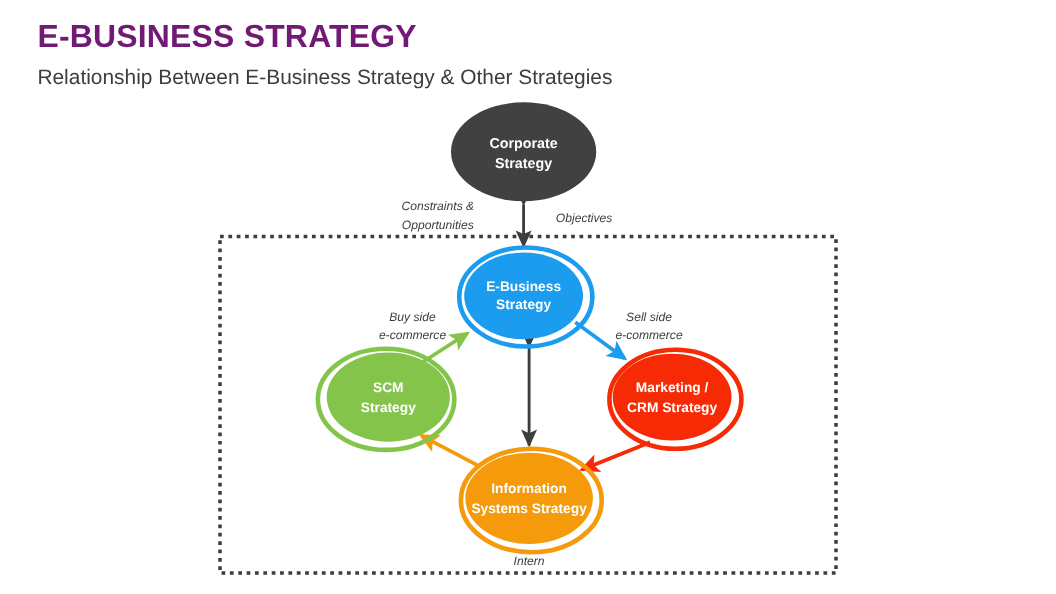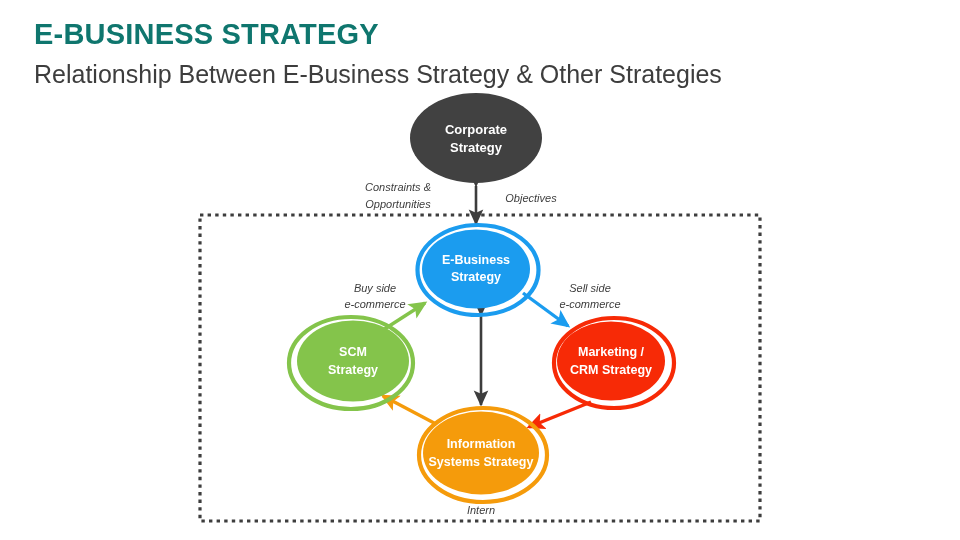--- a/index.html
+++ b/index.html
@@ -19,29 +19,29 @@
     width: 960px;
     height: 540px;
     background: #ffffff;
   }
   #page-title {
     position: absolute;
     left: 34px;
     top: 18px;
     font-size: 29px;
     font-weight: bold;
-    color: #0f766e;
+    color: #701a75;
     letter-spacing: 0.2px;
     white-space: nowrap;
   }
   #page-subtitle {
     position: absolute;
     left: 34px;
     top: 60px;
-    font-size: 25px;
+    font-size: 19px;
     font-weight: normal;
     color: #3d3d3d;
     white-space: nowrap;
     text-align: center;
   }
   #diagram-svg {
     position: absolute;
     left: 0;
     top: 0;
     width: 960px;

